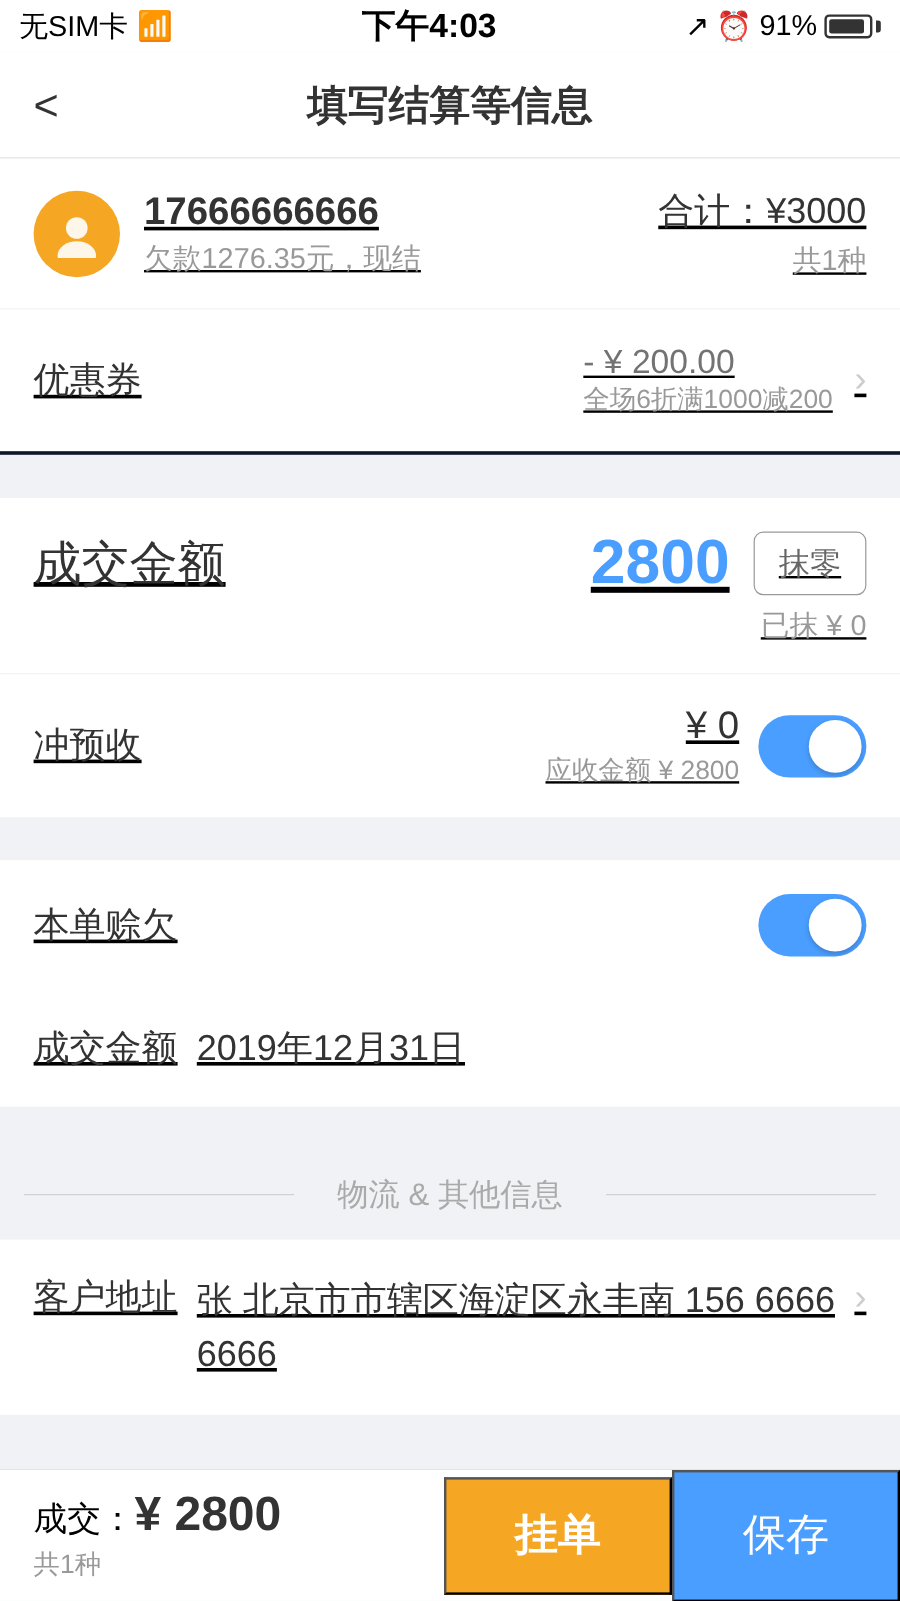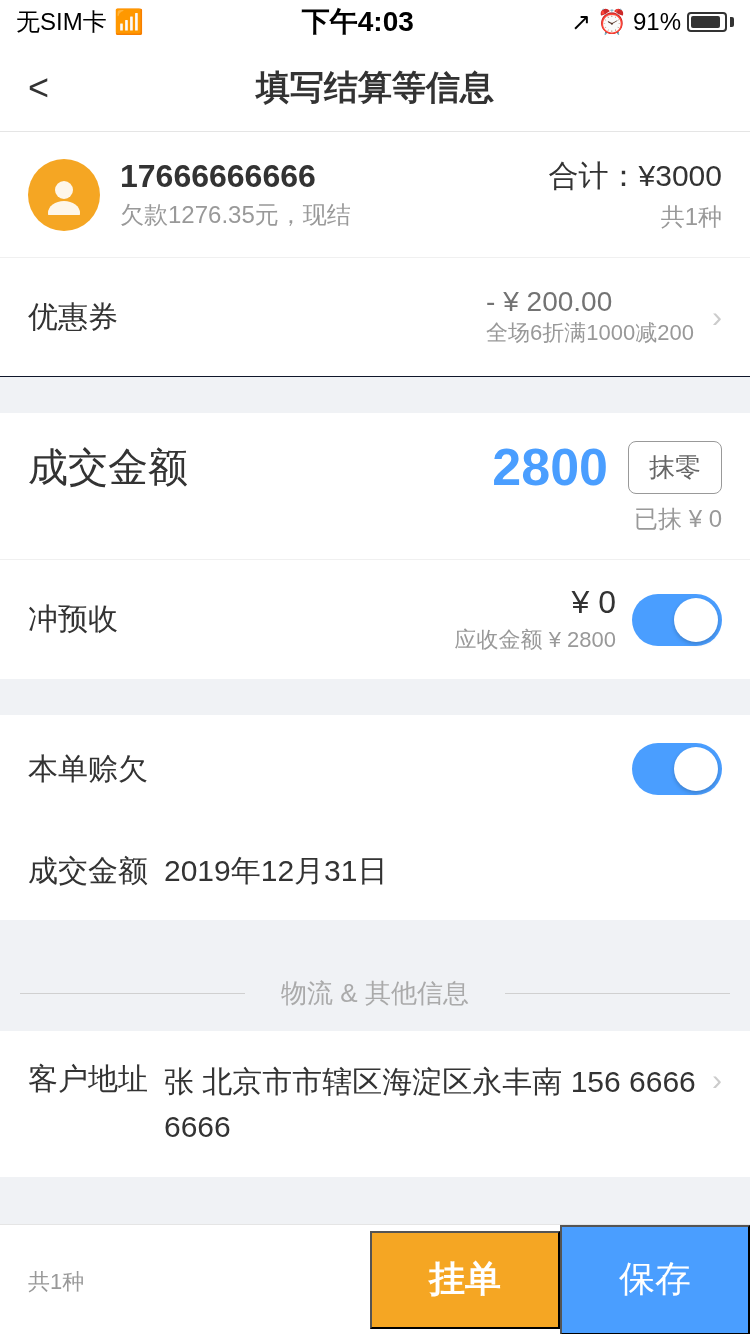--- a/index.html
+++ b/index.html
@@ -97,20 +97,21 @@
     .content {
       flex: 1;
       overflow-y: auto;
       padding-bottom: 120px;
     }
 
     
     .card {
       background: #fff;
       margin-bottom: 16px;
+      text-decoration: underline;
     }
 
     
     .customer-row {
       background: #fff;
       padding: 24px 28px;
       display: flex;
       align-items: center;
       justify-content: space-between;
       border-bottom: 1px solid #f0f0f0;
@@ -156,21 +157,21 @@
       margin-top: 4px;
     }
 
     
     .coupon-row {
       background: #fff;
       padding: 28px 28px;
       display: flex;
       align-items: center;
       justify-content: space-between;
-      border-bottom: 1px solid #0f172a;
+      border-bottom: 3px solid #0f172a;
     }
     .coupon-label {
       font-size: 30px;
       color: #333;
     }
     .coupon-right {
       display: flex;
       align-items: center;
       gap: 10px;
     }
@@ -547,17 +548,20 @@
       <span class="address-chevron">›</span>
     </div>
   </div>
 
   <div style="height: 200px; background: #f0f2f5;"></div>
 
 </div>
 
 <div class="bottom-bar">
   <div class="bottom-summary">
+    <div>
+      <span>成交：</span><span class="bottom-summary-amount">¥ 2800</span>
+    </div>
     <div class="bottom-summary-bottom">共1种</div>
   </div>
   <button class="bottom-btn-hold">挂单</button>
   <button class="bottom-btn-save">保存</button>
 </div>
 
 </body></html>

